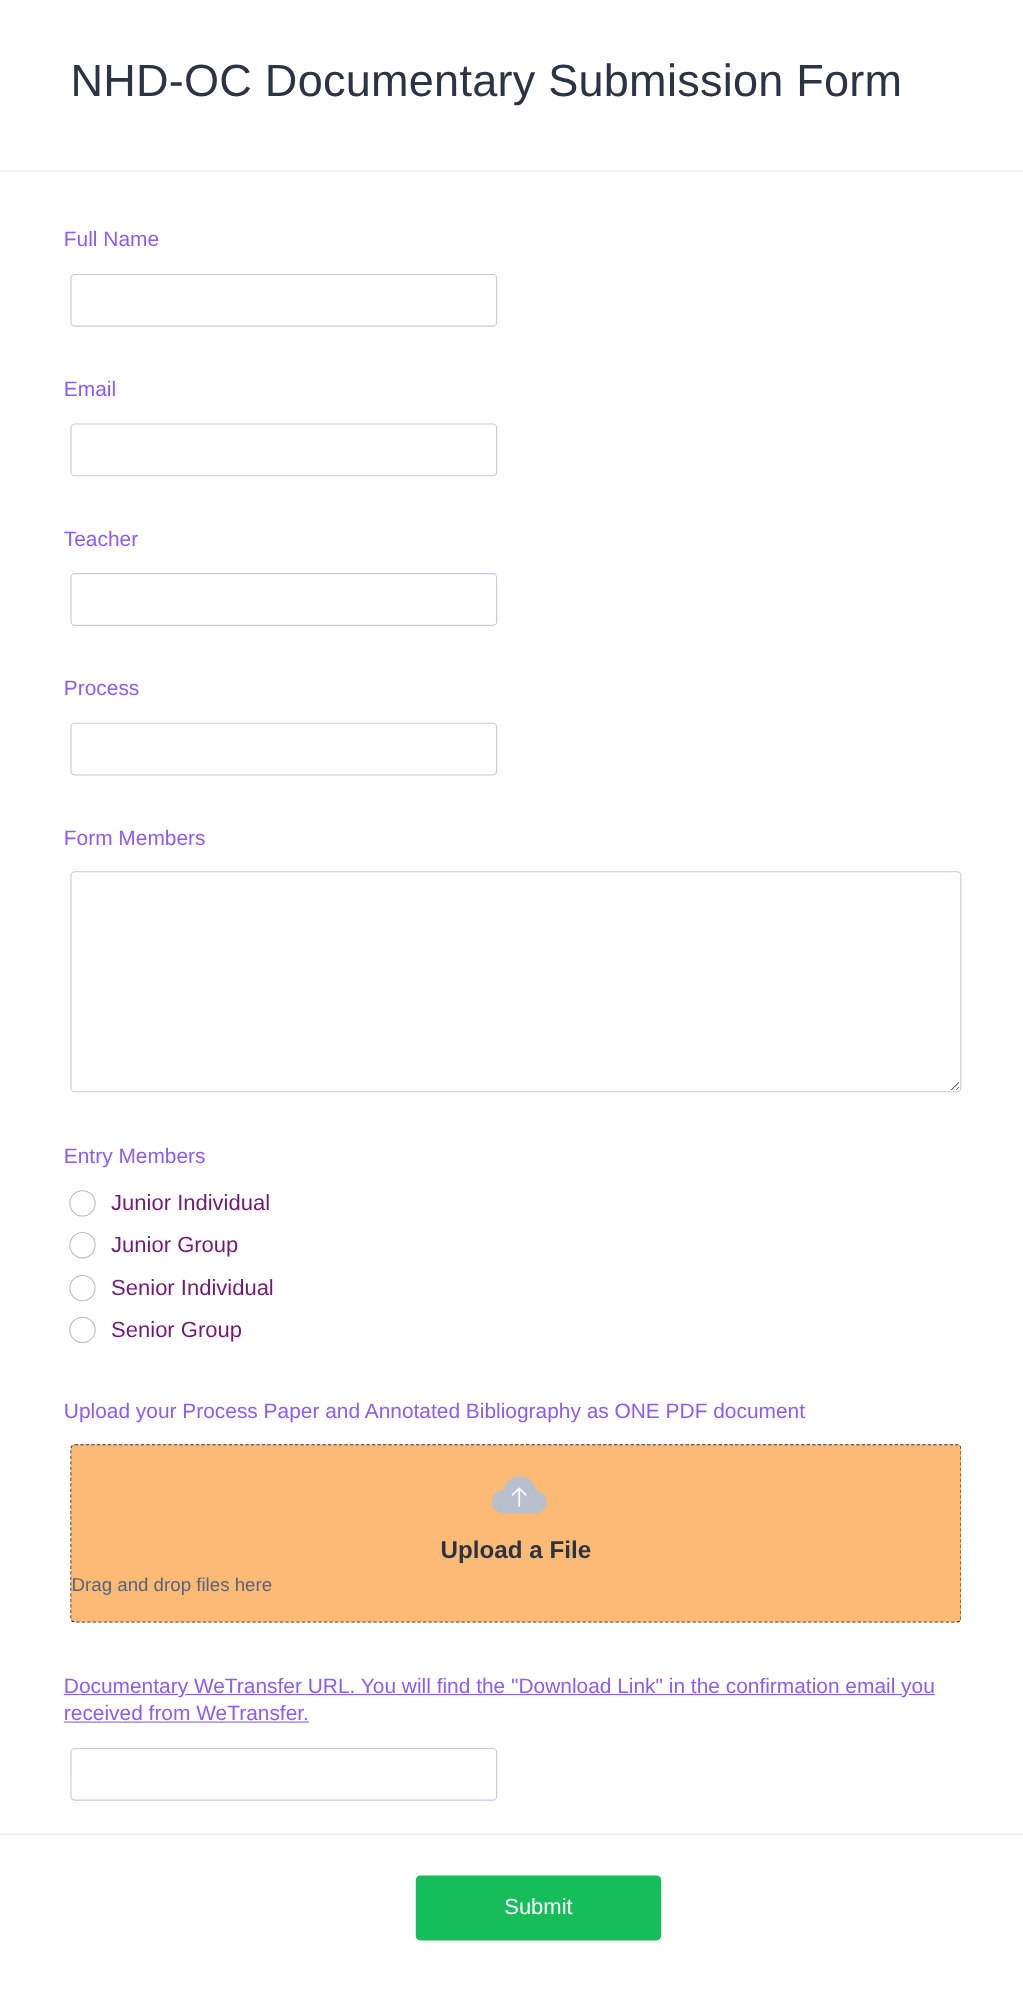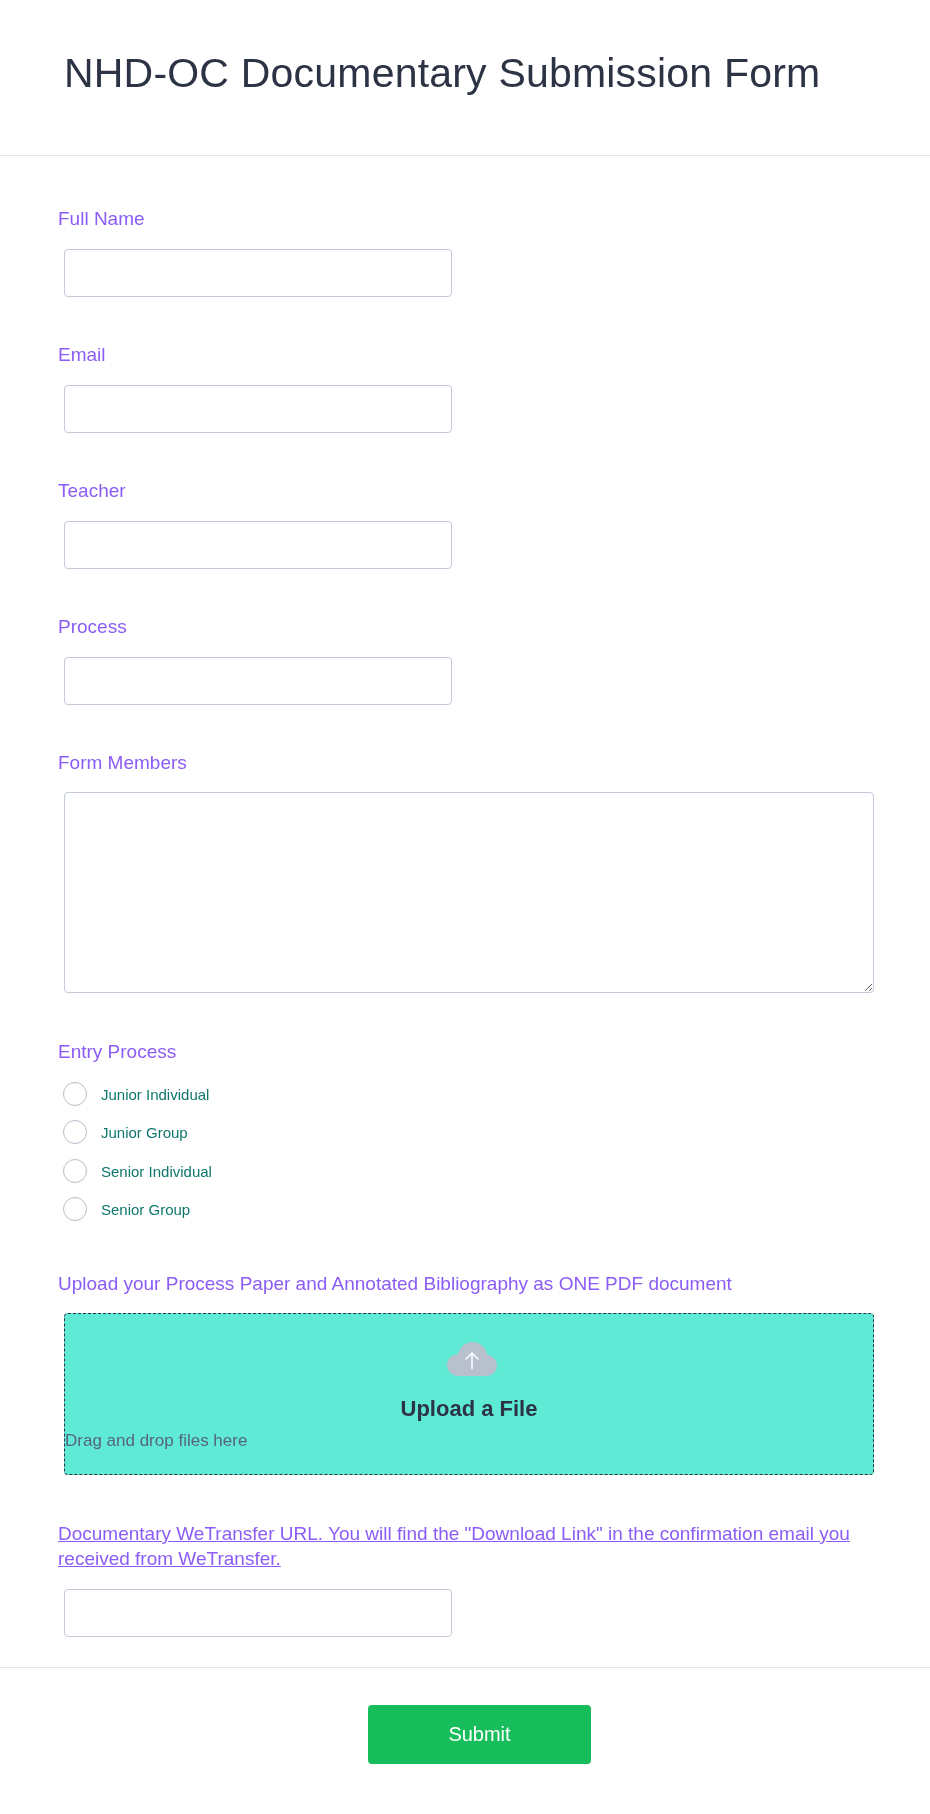--- a/index.html
+++ b/index.html
@@ -6,27 +6,27 @@
     html, body { width: 930px; height: 1814px; background: #ffffff; overflow: hidden; }
     body { position: relative; font-family: "Liberation Sans", "DejaVu Sans", sans-serif; color: #2c3345; }
     .header { position: absolute; left: 0; top: 0; width: 930px; height: 156px; border-bottom: 1px solid #e3e6ee; }
     .title { position: absolute; left: 64px; top: 50px; font-size: 41px; font-weight: normal; letter-spacing: 0.2px; color: #2c3345; white-space: nowrap; }
     .label { position: absolute; left: 58px; font-size: 19px; color: #8b5cf6; white-space: nowrap; line-height: 25px; }
     .label.wrap { white-space: normal; width: 810px; text-decoration: underline; }
     .input { position: absolute; left: 64px; width: 388px; height: 48px; border: 1px solid #c3cad8; border-radius: 4px; background: #fff; font-size: 16px; padding: 0 12px; outline: none; font-family: "Liberation Sans", sans-serif; }
     .textarea { position: absolute; left: 64px; top: 792px; width: 810px; height: 201px; border: 1px solid #c3cad8; border-radius: 4px; background: #fff; font-family: "Liberation Sans", sans-serif; font-size: 16px; padding: 10px 12px; resize: both; outline: none; }
     .radio-row { position: absolute; left: 63px; height: 26px; display: flex; align-items: center; cursor: pointer; }
     .radio { width: 24px; height: 24px; border: 1.5px solid #b8bdc9; border-radius: 50%; background: #fff; flex: none; }
-    .radio-label { margin-left: 14px; font-size: 15px; color: #0f766e; white-space: nowrap; }
-    .upload { position: absolute; left: 64px; top: 1313px; width: 810px; height: 162px; border: 1px dashed #2c3345; border-radius: 4px; background: #5eead4; cursor: pointer; }
+    .radio-label { margin-left: 14px; font-size: 20px; color: #701a75; white-space: nowrap; }
+    .upload { position: absolute; left: 64px; top: 1313px; width: 810px; height: 162px; border: 1px dashed #2c3345; border-radius: 4px; background: #fdba74; cursor: pointer; }
     .cloud { position: absolute; left: 382px; top: 28px; width: 50px; height: 34px; }
     .upload-title { position: absolute; left: 0; width: 100%; top: 82px; text-align: center; font-size: 22px; font-weight: bold; color: #2c3345; }
     .upload-sub { position: absolute; left: 0; width: 100%; top: 117px; text-align: left; font-size: 17px; color: #57647e; }
     .footer-divider { position: absolute; left: 0; top: 1667px; width: 930px; height: 1px; background: #e3e6ee; }
-    .submit { position: absolute; left: 368px; top: 1705px; width: 223px; height: 59px; background: #18bd5b; color: #ffffff; border: none; border-radius: 4px; font-size: 20px; font-family: "Liberation Sans", sans-serif; cursor: pointer; }
+    .submit { position: absolute; left: 378px; top: 1705px; width: 223px; height: 59px; background: #18bd5b; color: #ffffff; border: none; border-radius: 4px; font-size: 20px; font-family: "Liberation Sans", sans-serif; cursor: pointer; }
   </style>
 </head>
 <body>
 
 <div class="header">
   <h1 class="title">NHD-OC Documentary Submission Form</h1>
 </div>
 
 <label class="label" style="top:206px">Full Name</label>
 <input class="input" style="top: 249px;" type="text" value="">
@@ -36,21 +36,21 @@
 
 <label class="label" style="top:478px">Teacher</label>
 <input class="input" style="top: 521px;" type="text" value="">
 
 <label class="label" style="top:614px">Process</label>
 <input class="input" style="top: 657px;" type="text" value="">
 
 <label class="label" style="top:750px">Form Members</label>
 <textarea class="textarea" style=""></textarea>
 
-<label class="label" style="top:1039px">Entry Process</label>
+<label class="label" style="top:1039px">Entry Members</label>
 
 <div class="radio-row" style="top:1081px">
   <span class="radio"></span>
   <span class="radio-label">Junior Individual</span>
 </div>
 <div class="radio-row" style="top:1119px">
   <span class="radio"></span>
   <span class="radio-label">Junior Group</span>
 </div>
 <div class="radio-row" style="top:1158px">

